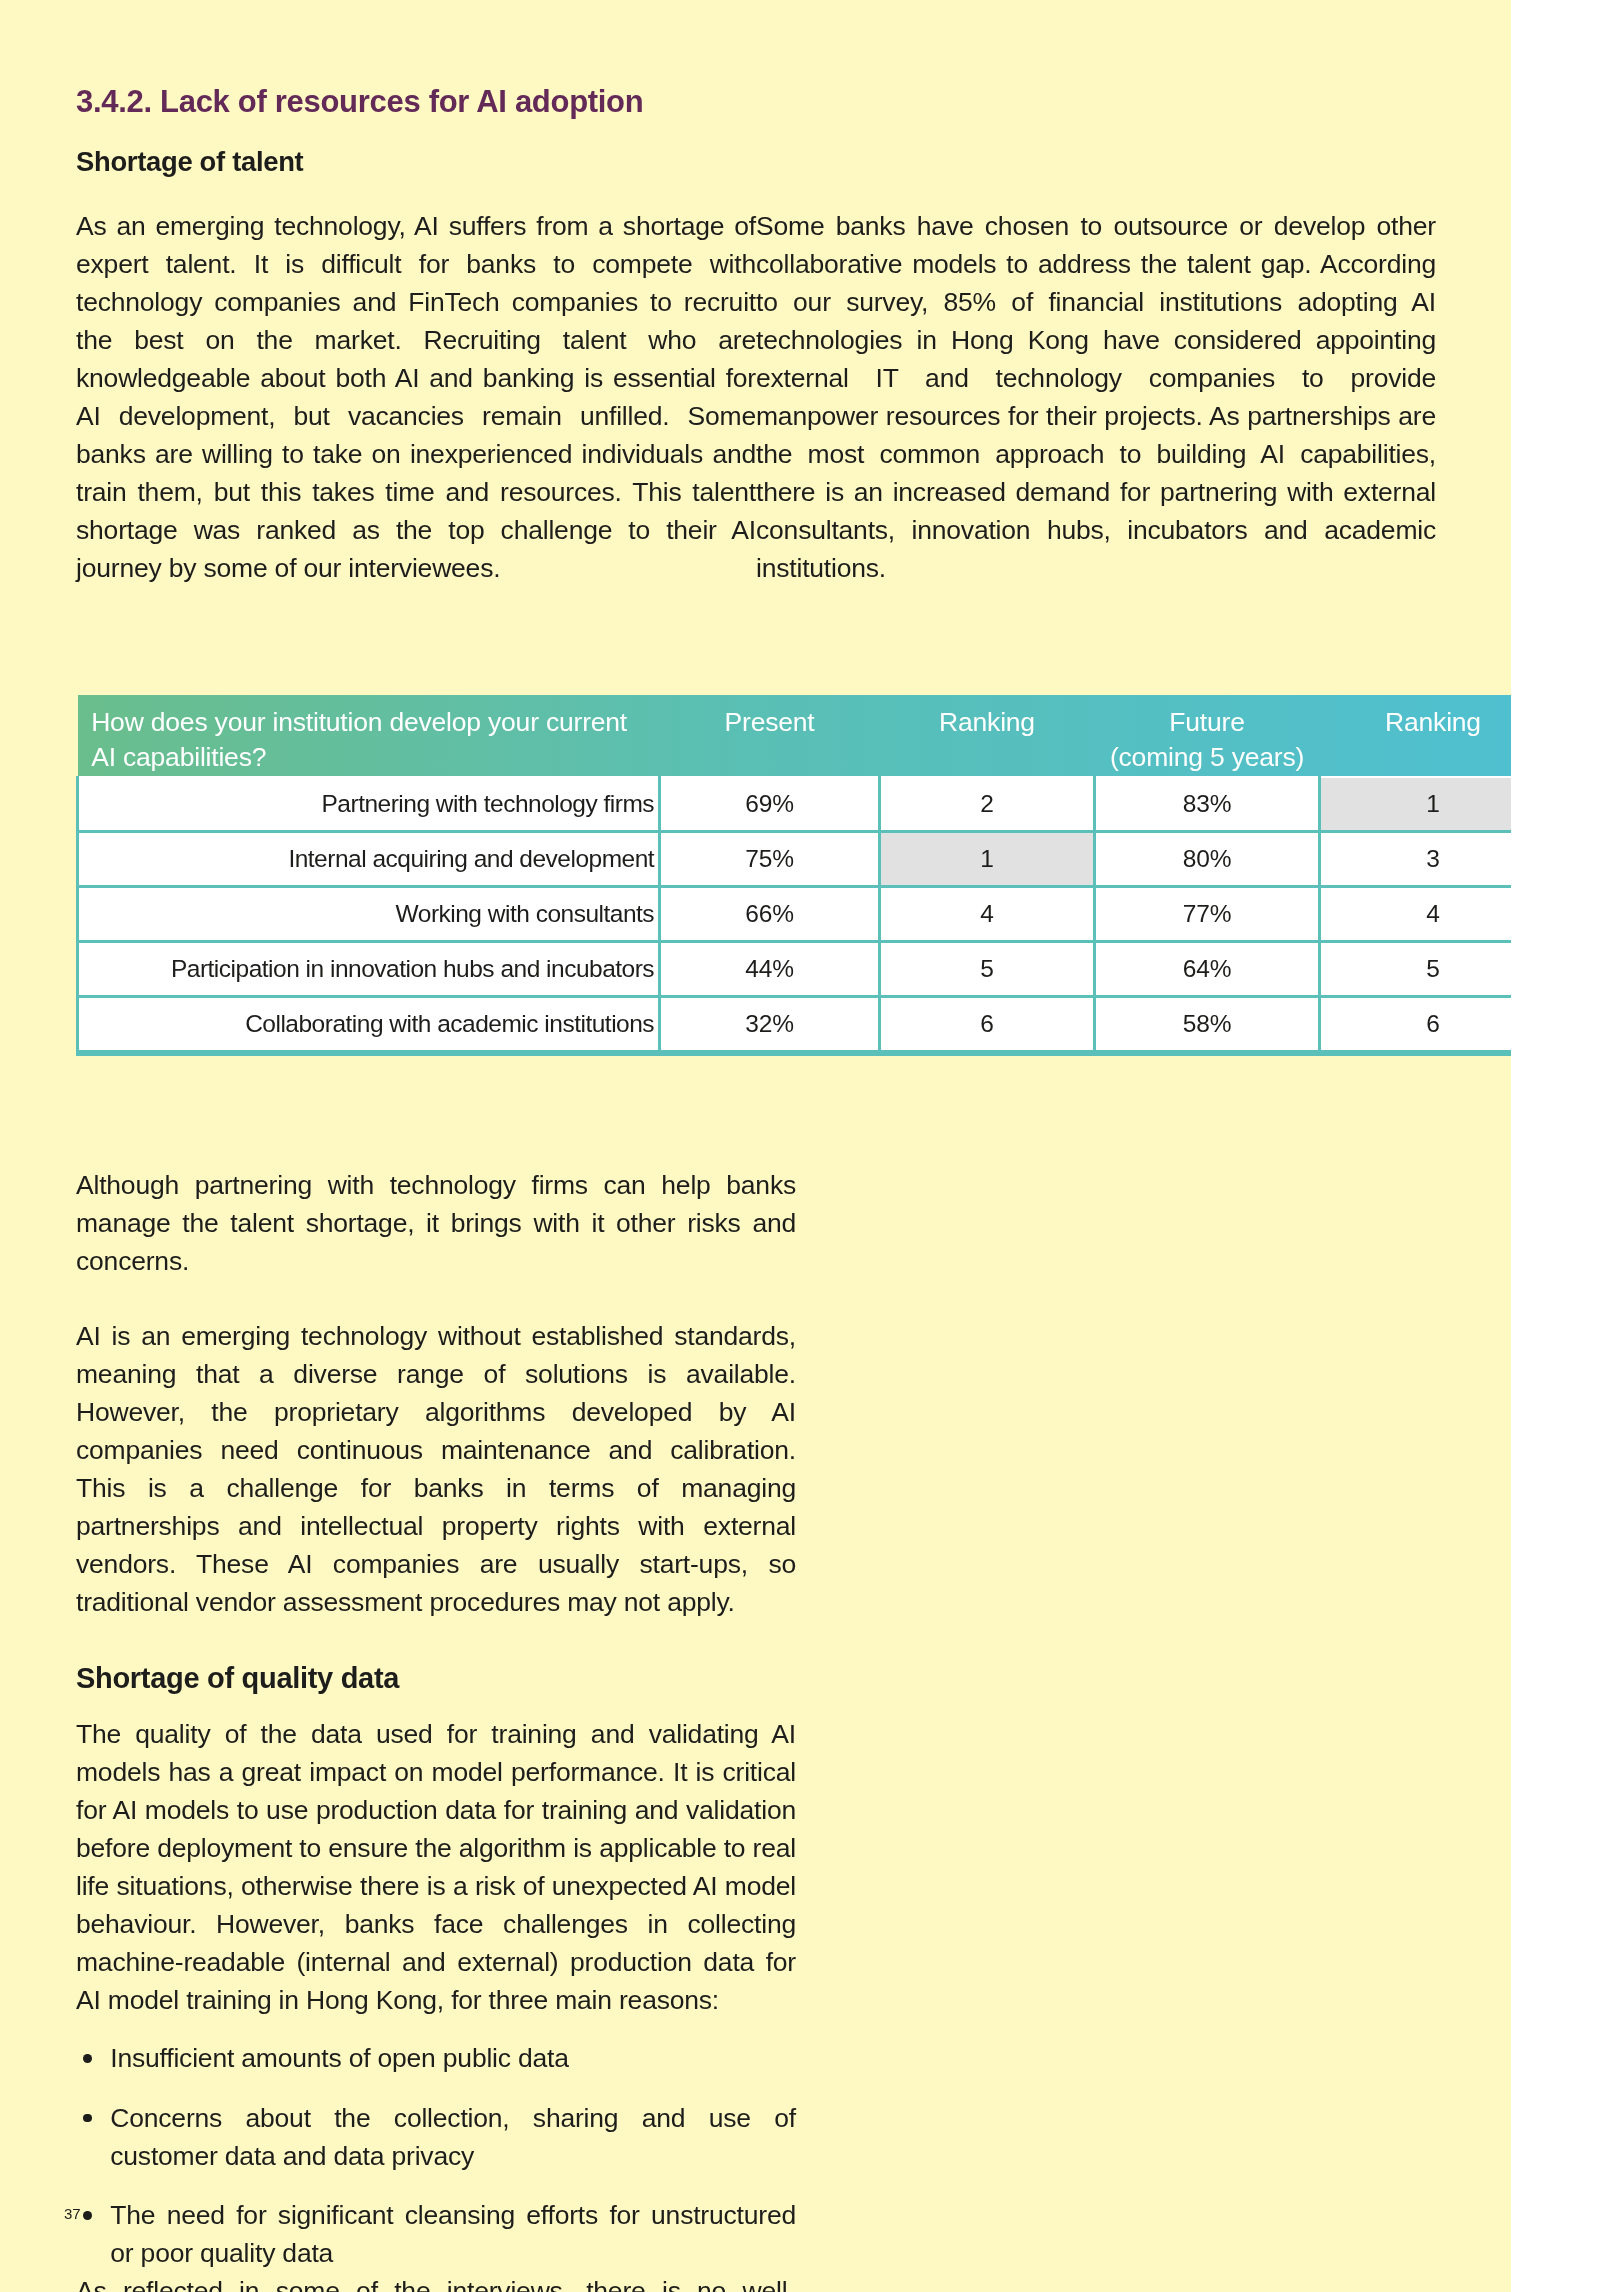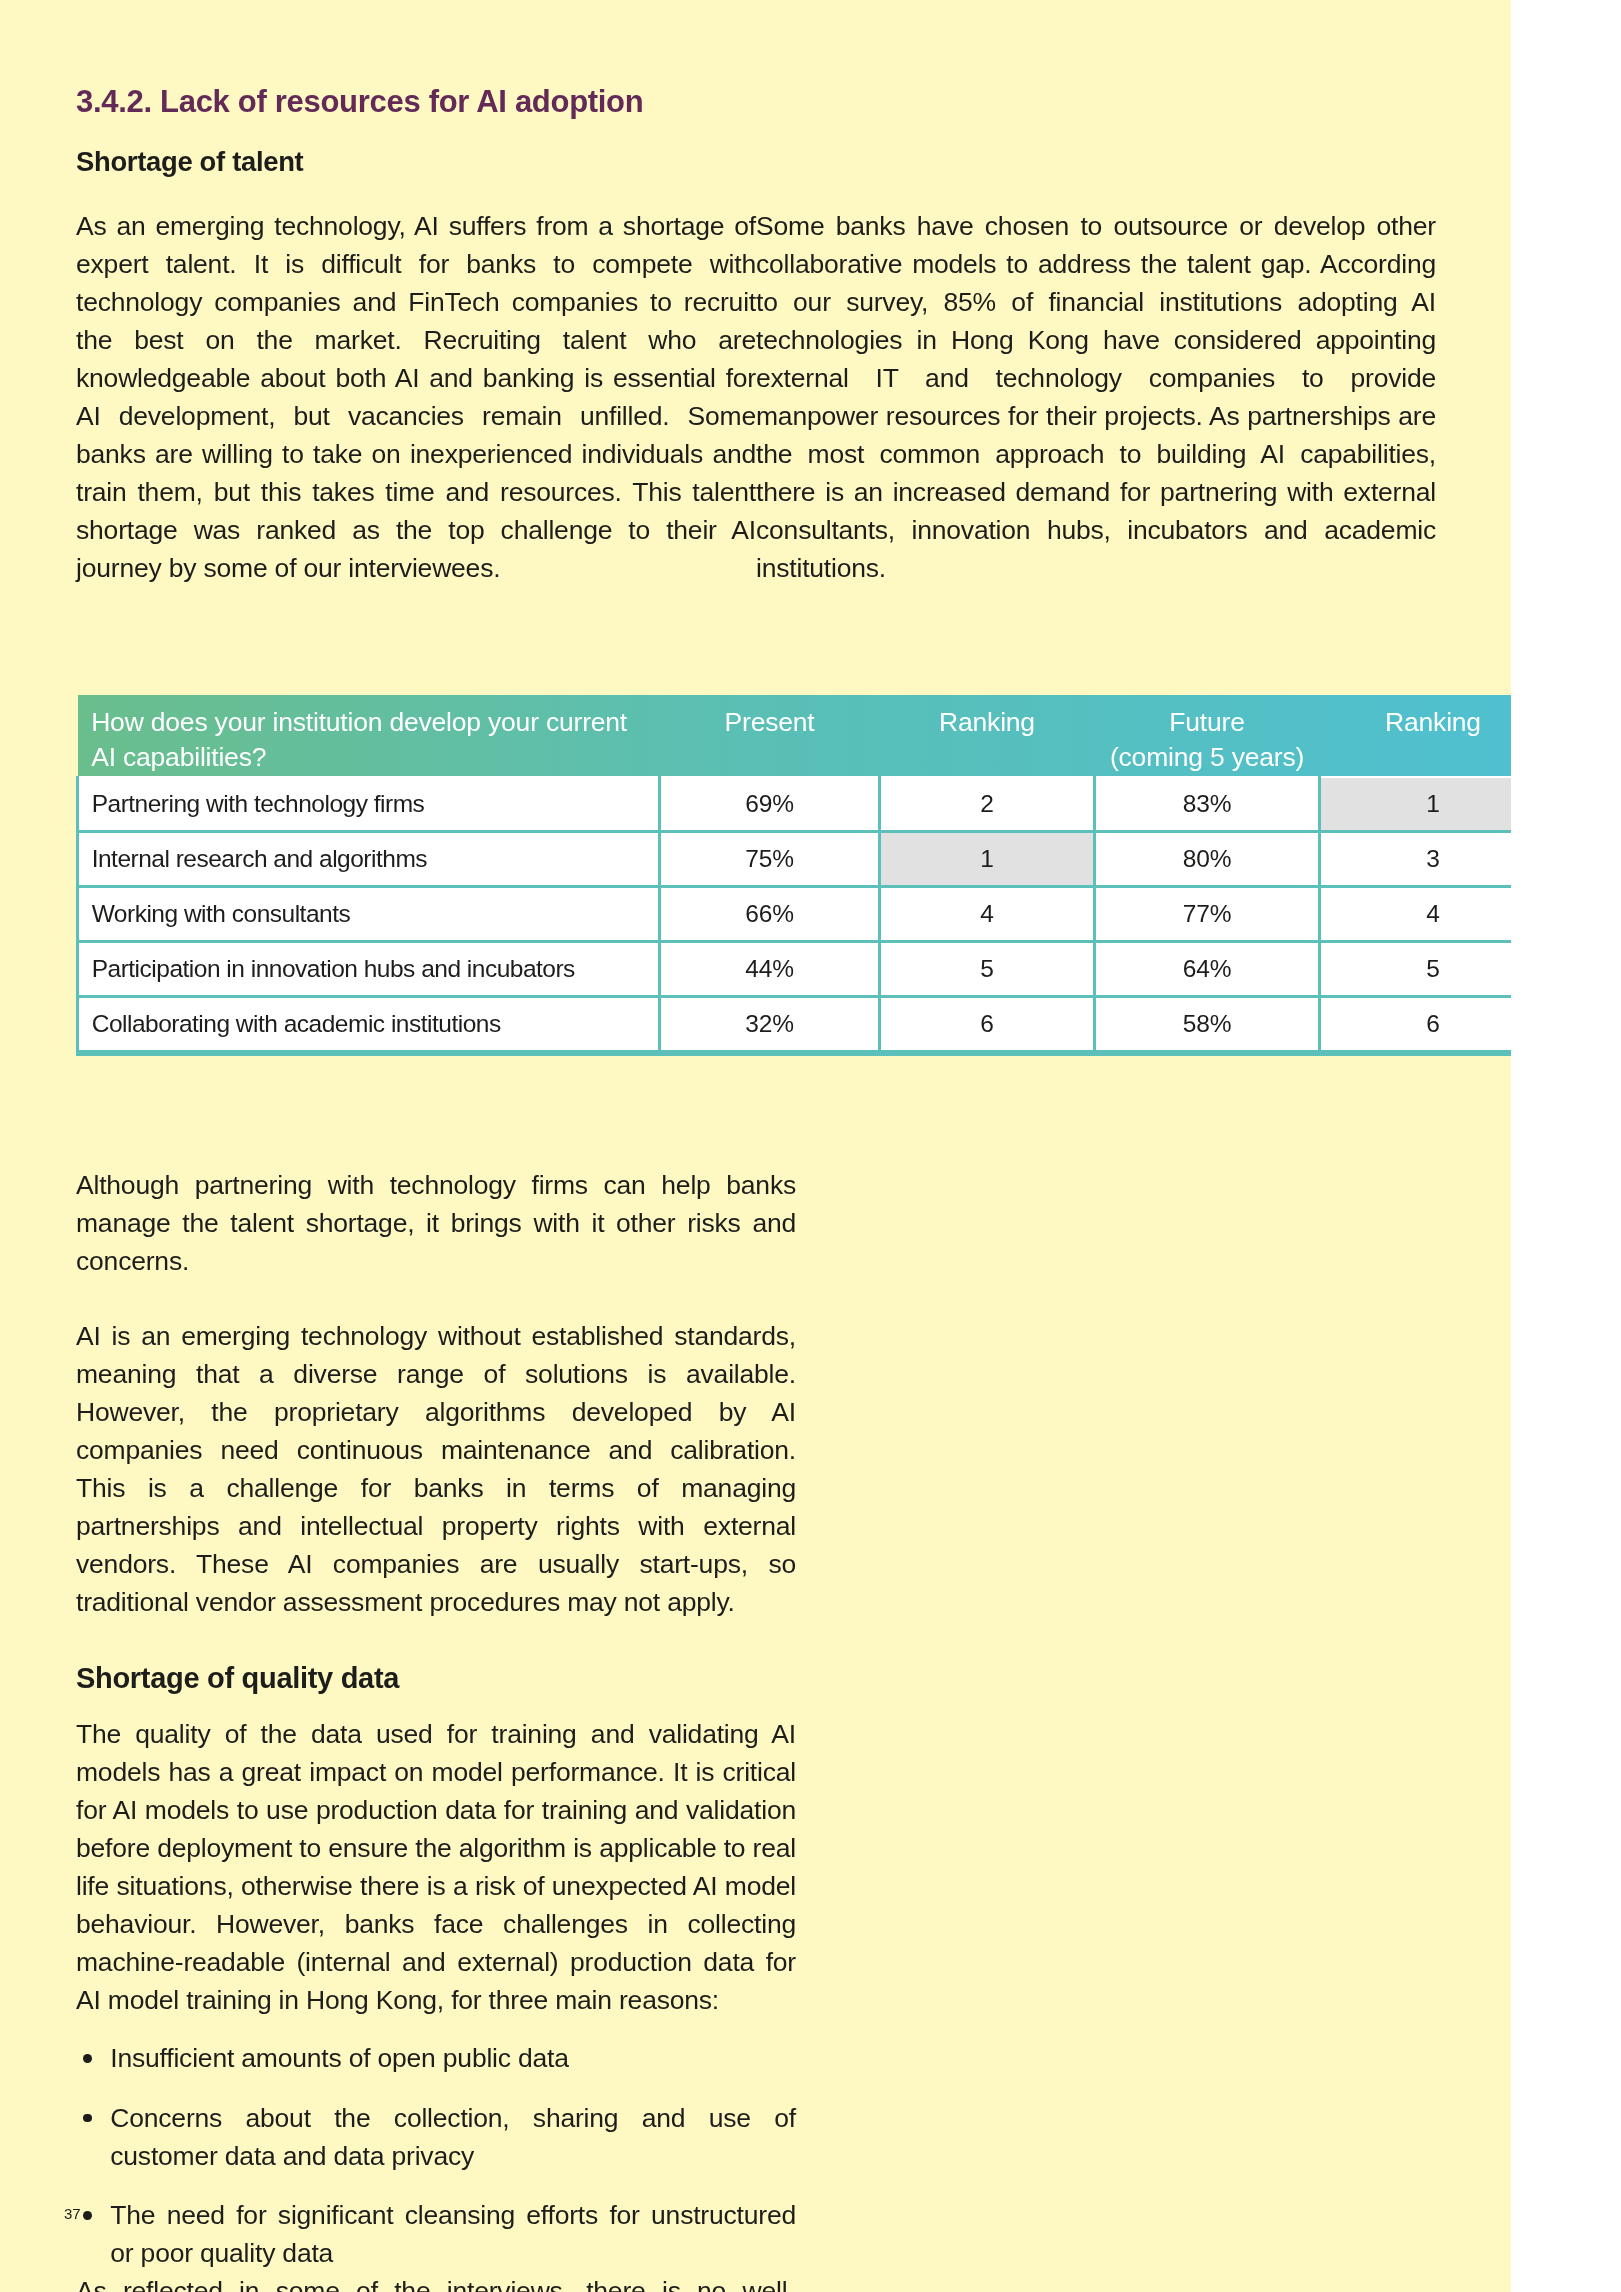--- a/index.html
+++ b/index.html
@@ -81,21 +81,21 @@
     border: 3.9px solid #5cc0ba;
     height: 50px;
     font-size: 24.5px;
     text-align: center;
     vertical-align: middle;
     letter-spacing: -0.2px;
     background: #ffffff;
   }
   table.cap-table tbody tr:first-child td { border-top: 2.9px solid #ffffff; }
   table.cap-table tbody td.label {
-    text-align: left;
+    text-align: right;
     padding-left: 12.7px;
     padding-right: 3.9px;
     letter-spacing: -0.5px;
   }
   table.cap-table tbody td.hl { background: #e1e1e1; }
   
   ul.bullets { list-style: none; margin: 0; padding: 0; }
   ul.bullets li { display: flex; margin-bottom: 21.6px; margin-top: 20px; }
   ul.bullets li:last-child { margin-bottom: 0; }
   .dot {
@@ -156,21 +156,21 @@
     </thead>
     <tbody>
       <tr>
         <td class="label">Partnering with technology firms</td>
         <td>69%</td>
         <td>2</td>
         <td>83%</td>
         <td class="hl">1</td>
       </tr>
       <tr>
-        <td class="label">Internal research and algorithms</td>
+        <td class="label">Internal acquiring and development</td>
         <td>75%</td>
         <td class="hl">1</td>
         <td>80%</td>
         <td>3</td>
       </tr>
       <tr>
         <td class="label">Working with consultants</td>
         <td>66%</td>
         <td>4</td>
         <td>77%</td>

